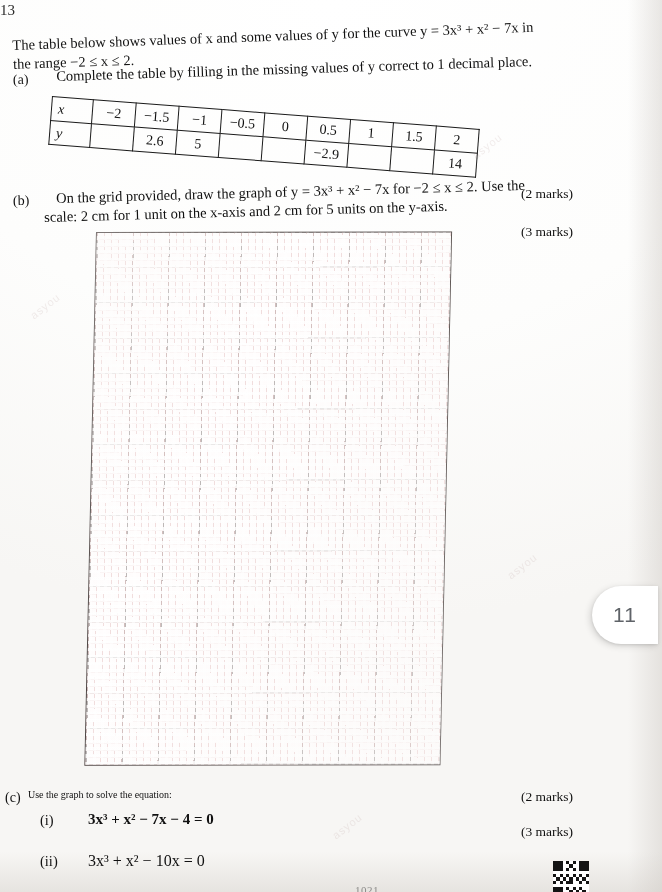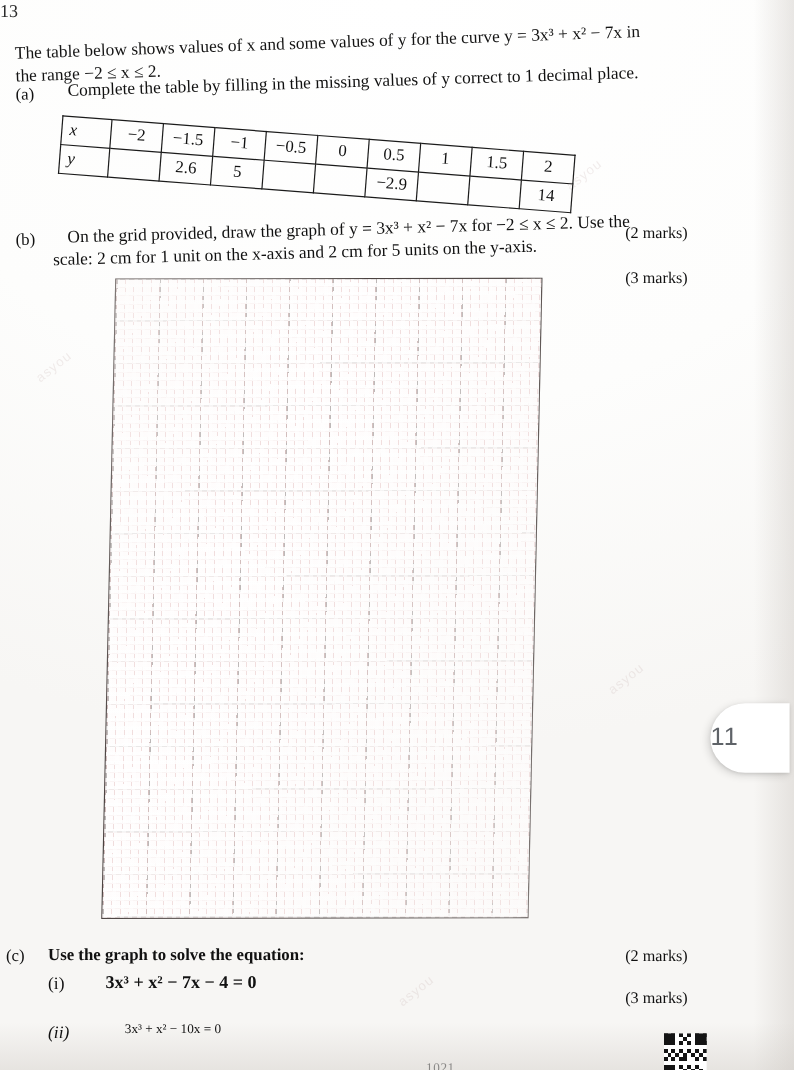--- a/index.html
+++ b/index.html
@@ -88,25 +88,25 @@
   #qa-text  { left: 56px;  top: 68px;  font-size: 14.5px; transform: rotate(-1.8deg); transform-origin:0 0;}
 
   #qb-label { left: 13px;  top: 193px; font-size: 14px; transform: rotate(-1.2deg); }
   #qb-l1    { left: 56px;  top: 190px; font-size: 14.5px; transform: rotate(-1.6deg); transform-origin:0 0; }
   #qb-l2    { left: 44px;  top: 209px; font-size: 14.5px; transform: rotate(-1.6deg); transform-origin:0 0; }
 
   #marks-b1 { left: 521px; top: 186px; font-size: 13.5px; }
   #marks-b2 { left: 521px; top: 224px; font-size: 13.5px; }
 
   #qc-label { left: 5px;   top: 790px; font-size: 14px; }
-  #qc-text  { left: 40px;  top: 789px; font-size: 14px; font-weight: bold; }
+  #qc-text  { left: 28px;  top: 789px; font-size: 10px; }
   #qci-label{ left: 40px;  top: 812px; font-size: 14.5px; }
   #qci-text { left: 88px;  top: 811px; font-size: 15px; font-weight: bold; }
-  #qcii-label{left: 40px;  top: 853px; font-size: 14.5px; font-style: italic; }
-  #qcii-text{ left: 88px;  top: 852px; font-size: 11px; margin-left: 16px; }
+  #qcii-label{left: 40px;  top: 853px; font-size: 14.5px; }
+  #qcii-text{ left: 88px;  top: 852px; font-size: 16px; }
   #marks-c1 { left: 521px; top: 789px; font-size: 13.5px; }
   #marks-c2 { left: 521px; top: 824px; font-size: 13.5px; }
 
   
   #table-wrap {
     position: absolute;
     left: 52px;
     top: 96px;
     width: 470px;
     height: 80px;
@@ -195,20 +195,21 @@
 
   
   #page-pill {
     position: absolute;
     left: 592px;
     top: 586px;
     min-width: 66px;
     height: 58px;
     display: flex;
     align-items: center;
+    justify-content: center;
     background: #ffffff;
     border-radius: 30px 0 0 30px;
     box-shadow: -2px 2px 7px rgba(0,0,0,.14), 0 1px 3px rgba(0,0,0,.10);
     font-family: "Liberation Sans", sans-serif;
     font-size: 21px;
     color: #5f6368;
     letter-spacing: 1px;
   }
 
   

